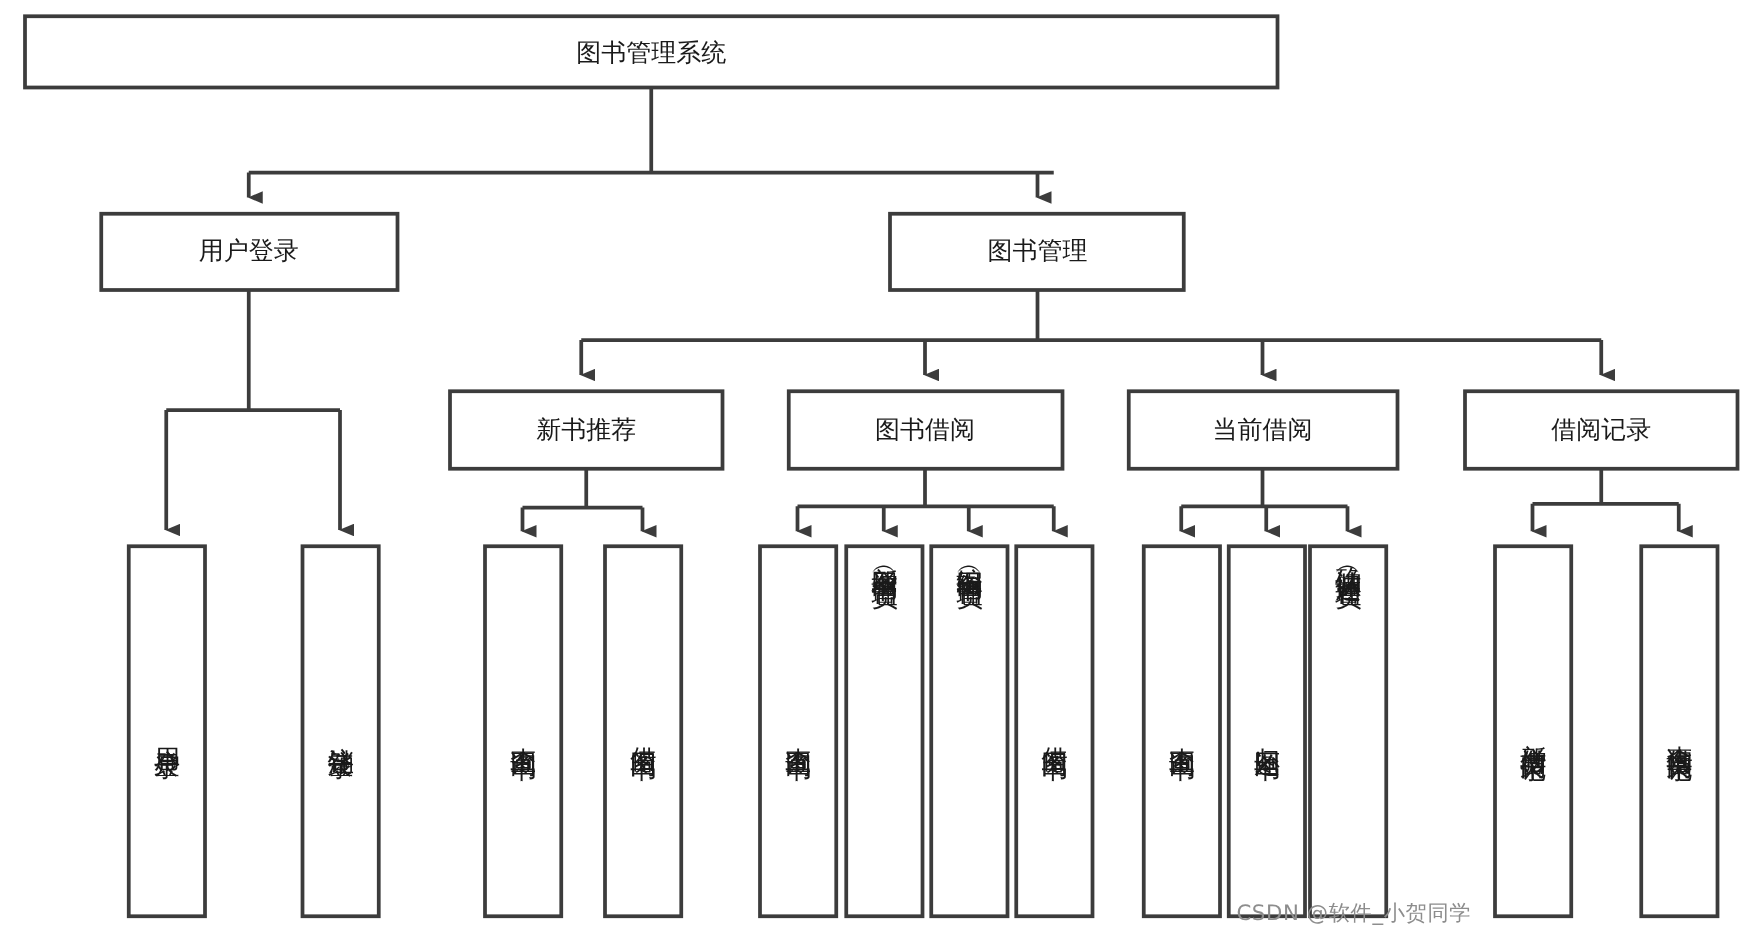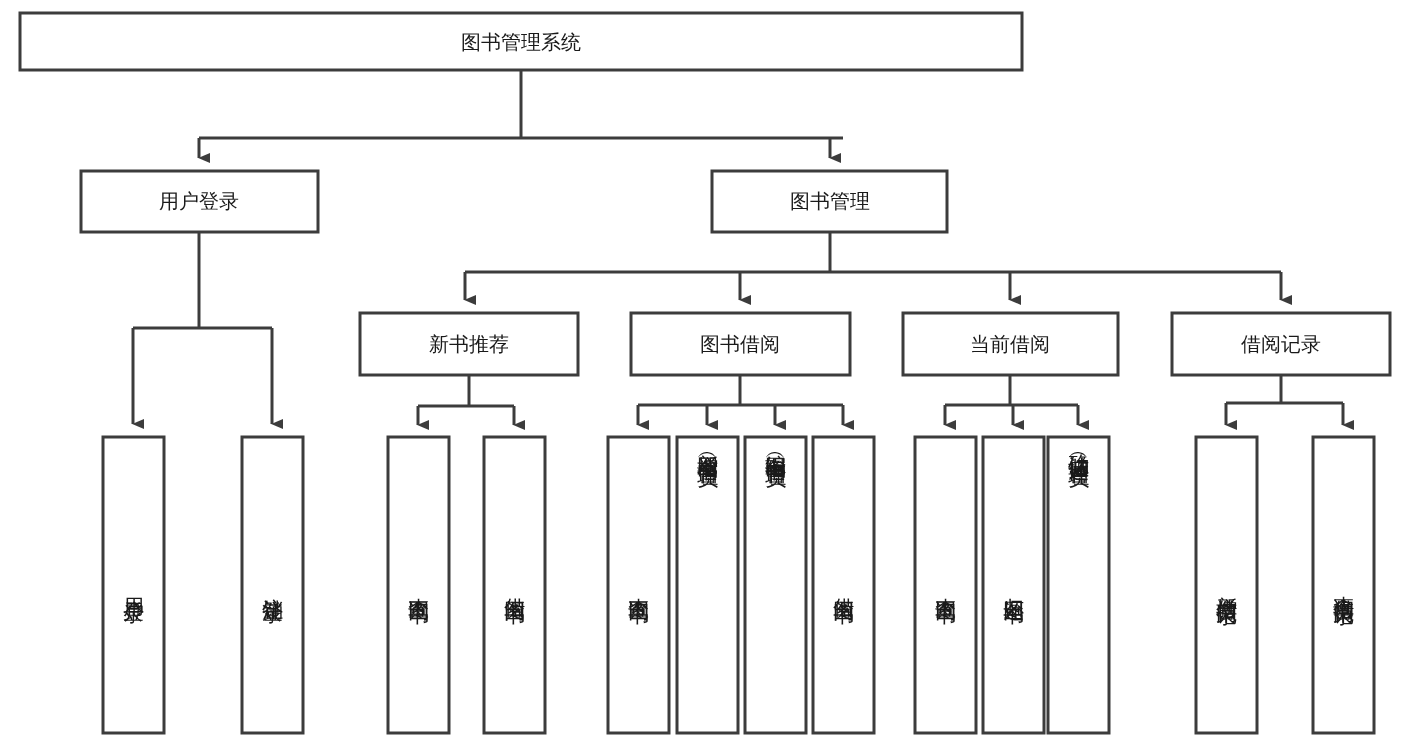--- a/index.html
+++ b/index.html
@@ -237,14 +237,15 @@
     <span class="leaf-label">确认归还（管理员）</span>
   </div>
 
   <div class="leaf-label-wrap" style="left:1196px; top:437px; width:61px; height:296px;">
     <span class="leaf-label">新增借阅记录</span>
   </div>
   <div class="leaf-label-wrap" style="left:1313px; top:437px; width:61px; height:296px;">
     <span class="leaf-label">查询借阅记录</span>
   </div>
 
+  <div class="watermark">CSDN @软件_小贺同学</div>
 
 </div>
 
 </body></html>

